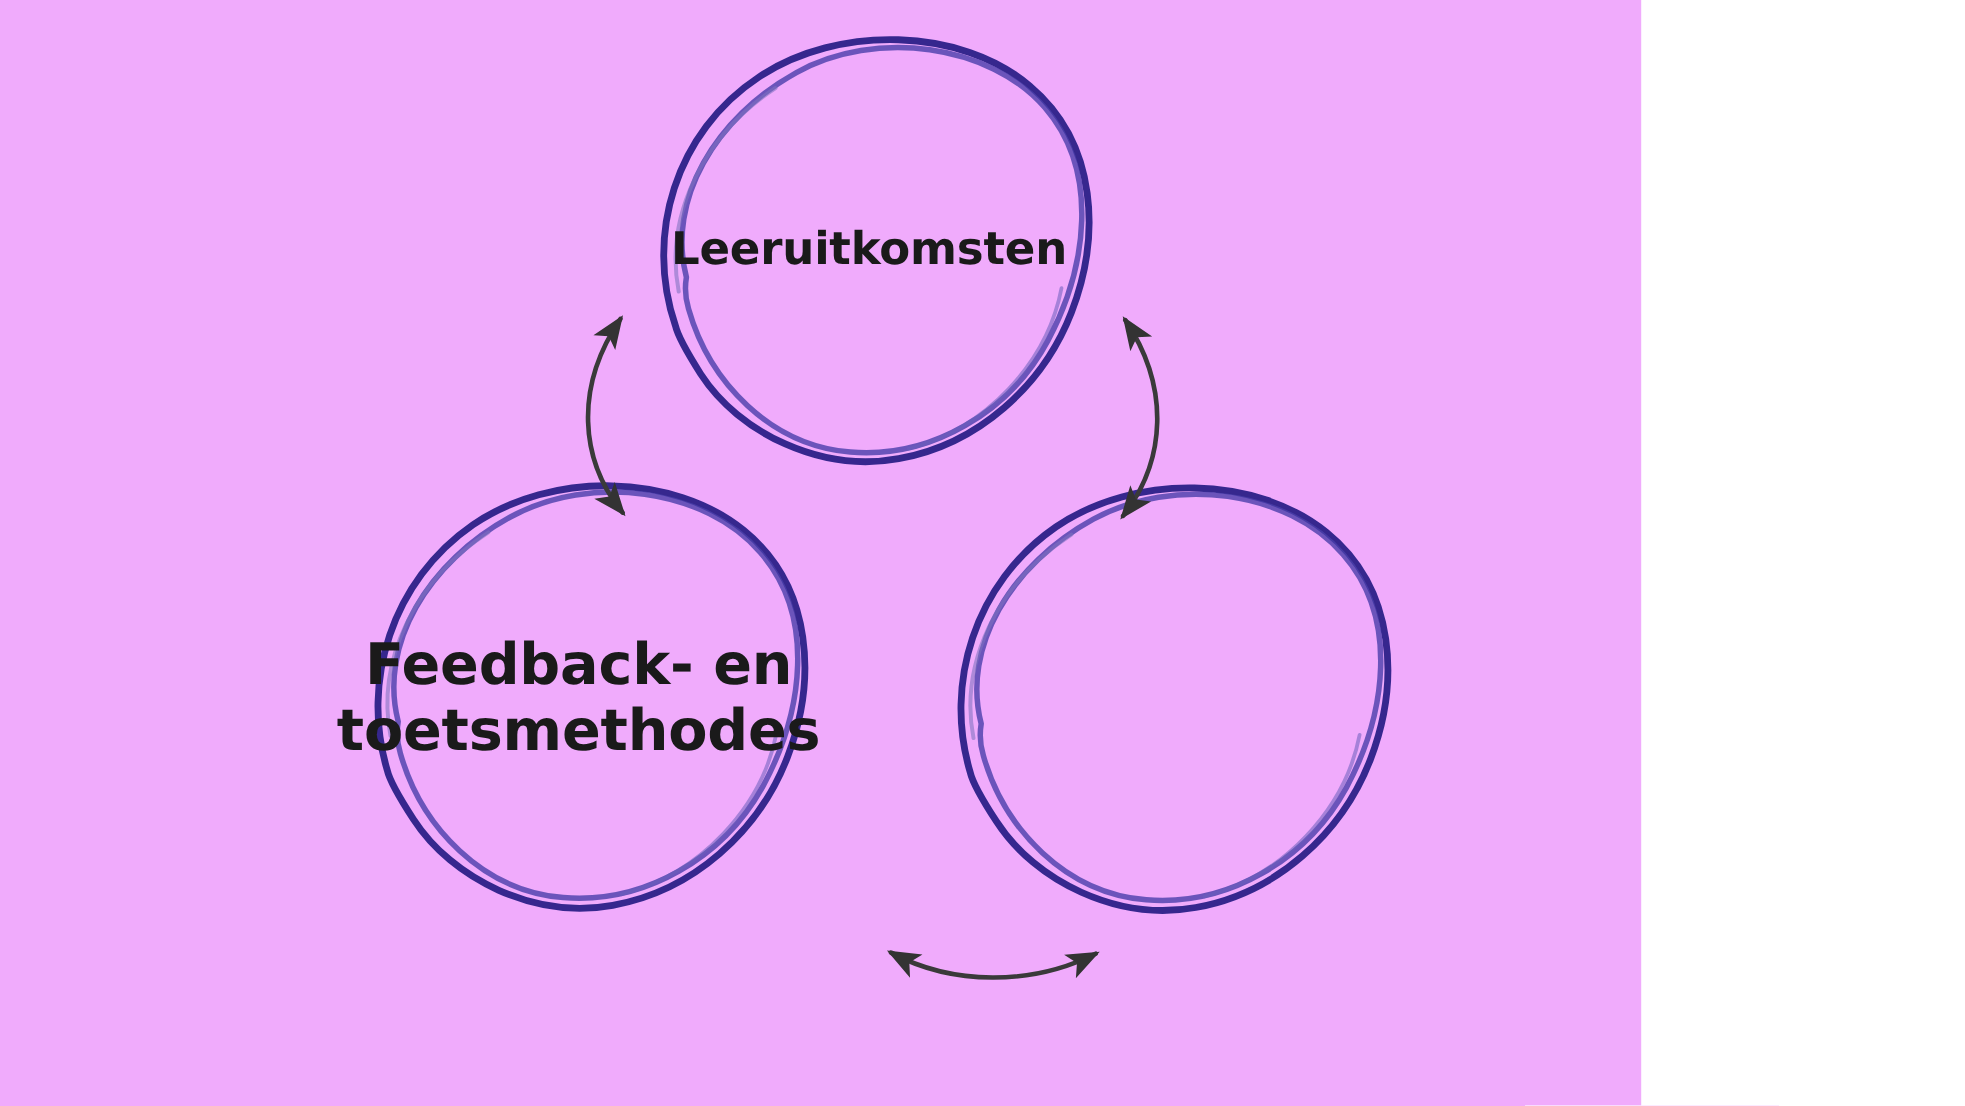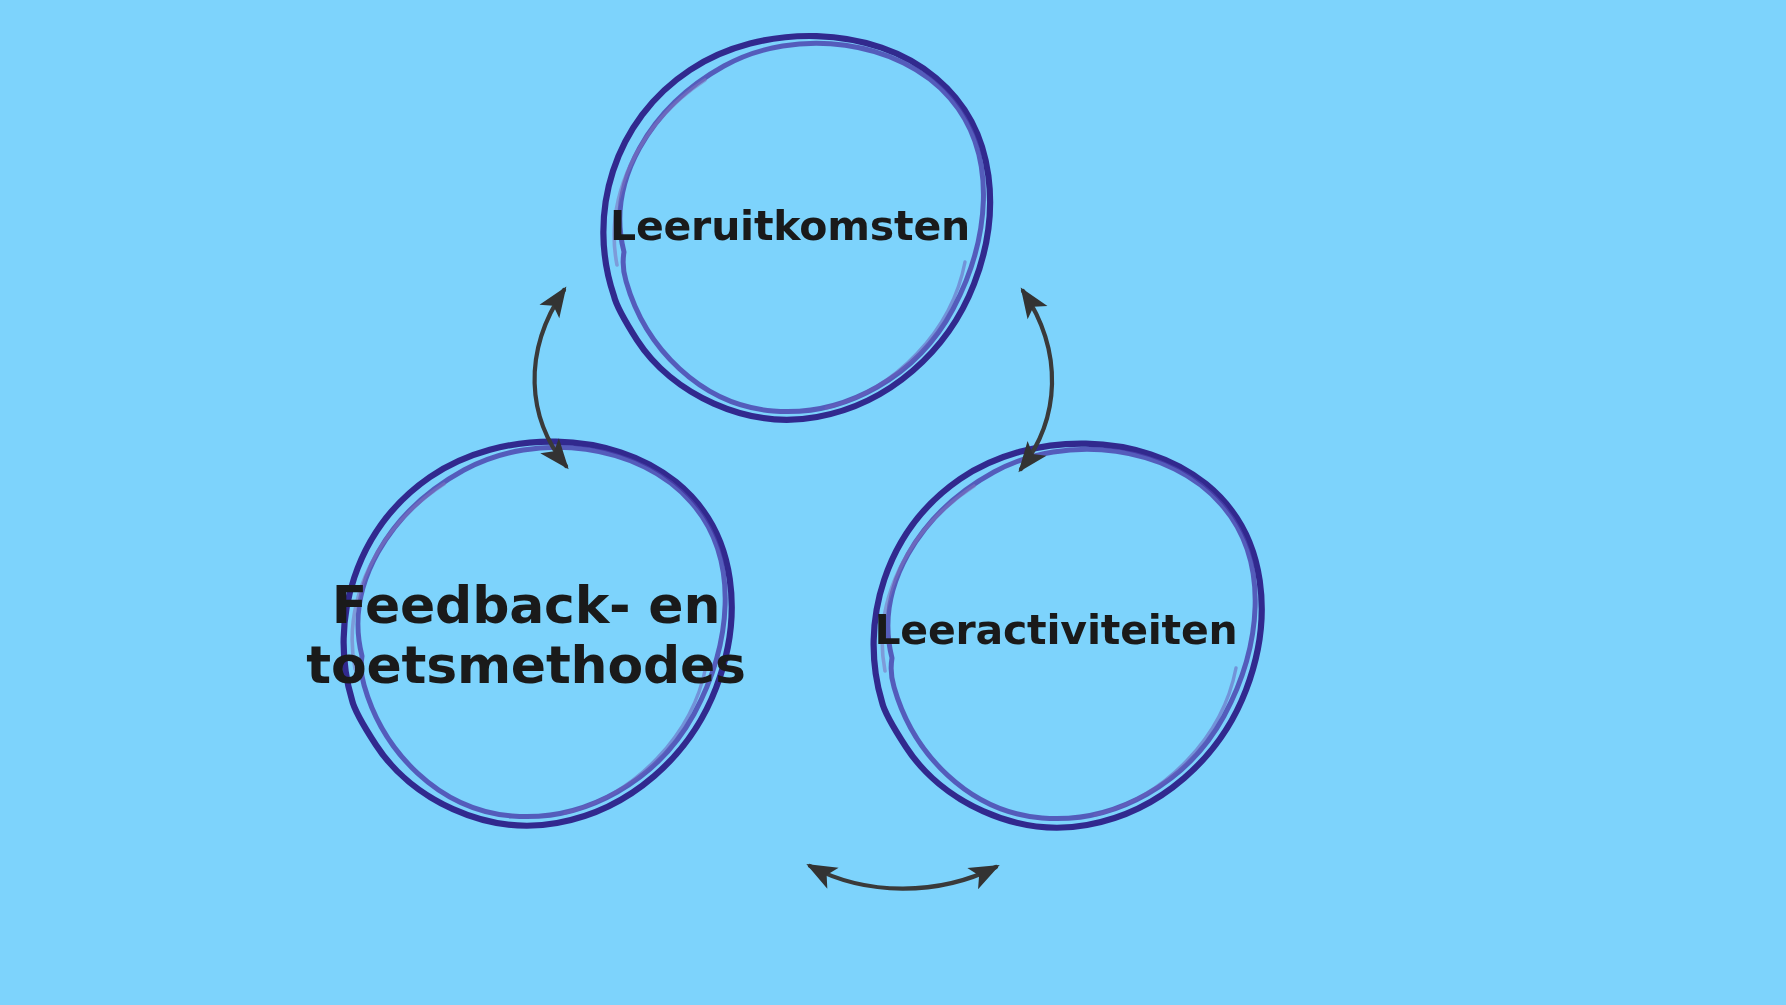--- a/index.html
+++ b/index.html
@@ -9,23 +9,23 @@
     background: #ffffff;
   }
   body {
     width: 1786px;
     height: 1005px;
     font-family: "DejaVu Sans", "Liberation Sans", sans-serif;
     overflow: hidden;
   }
   #diagram-root {
     position: relative;
-    width: 1786px;
+    width: 1492px;
     height: 1005px;
-    background: #7dd3fc;
+    background: #f0abfc;
   }
   #diagram-svg {
     position: absolute;
     left: 0;
     top: 0;
     width: 1786px;
     height: 1005px;
     display: block;
   }
   .node-label {
@@ -151,15 +151,14 @@
     <g>
       <path fill="none" stroke="#3a3a3a" stroke-width="4.2" stroke-linecap="round" marker-start="url(#arrowhead-start)" marker-end="url(#arrowhead-end)" d="M 810 866 C 866 896, 938 896, 996 867"></path>
     </g>
   </svg>
 
   <div class="node-label" id="label-leeruitkomsten">Leeruitkomsten</div>
 
   <div class="node-label" id="label-feedback">Feedback- en
 toetsmethodes</div>
 
-  <div class="node-label" id="label-leeractiviteiten">Leeractiviteiten</div>
 
 </div>
 
 </body></html>

